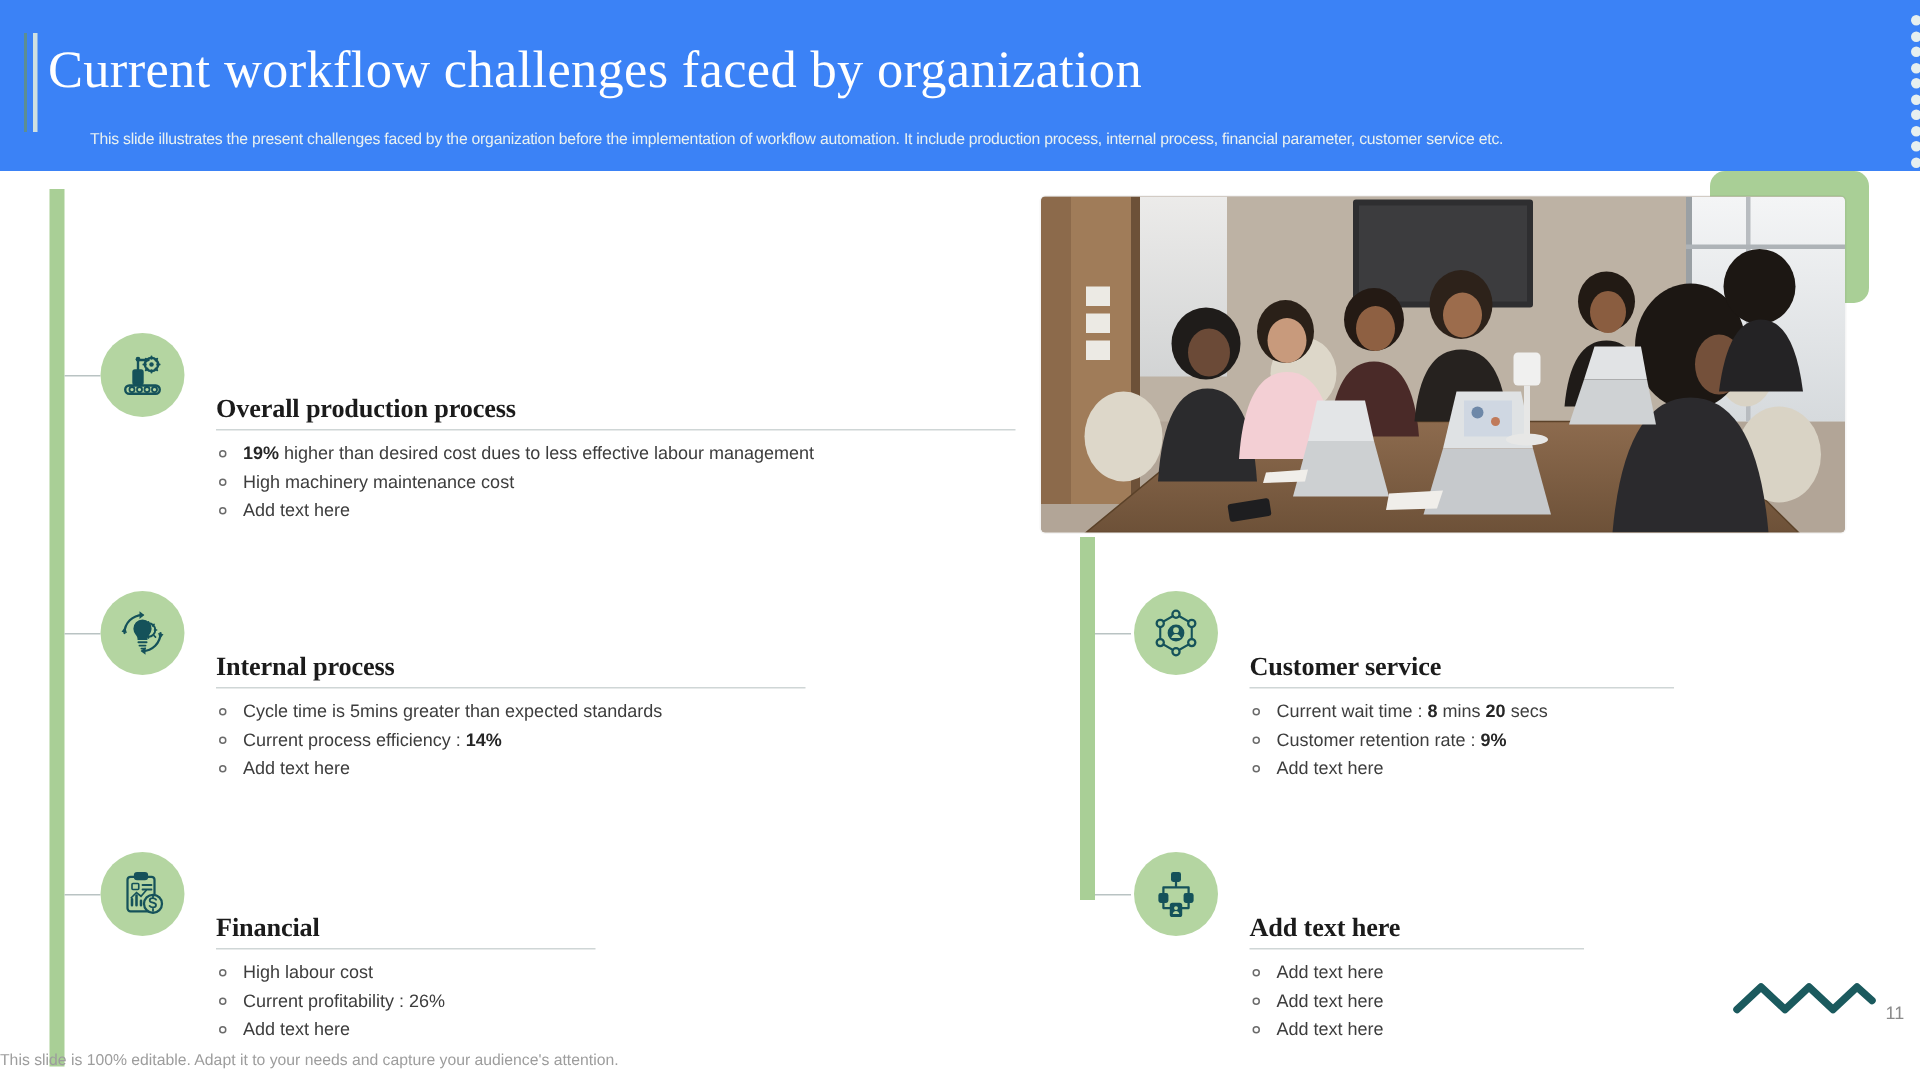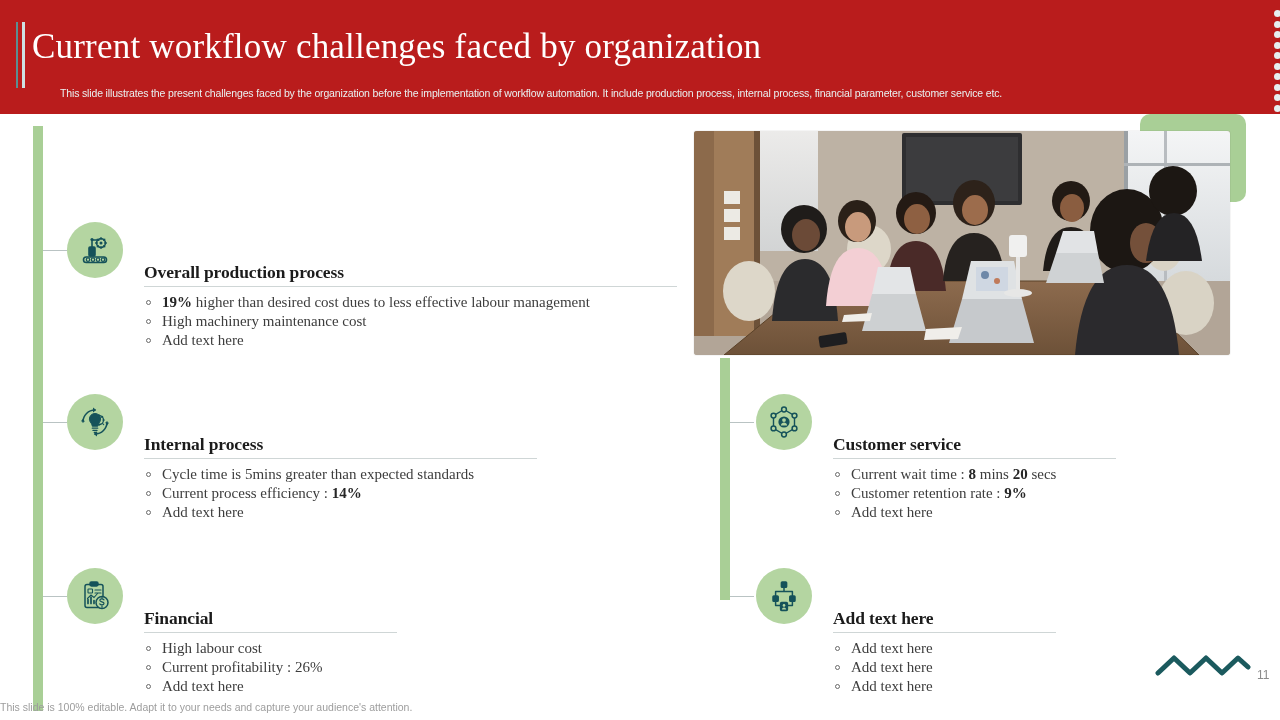--- a/index.html
+++ b/index.html
@@ -8,21 +8,21 @@
   body {
     font-family: "Liberation Sans", sans-serif;
     background:#ffffff;
     position:relative;
     overflow:hidden;
   }
 
   
   .header {
     position:absolute; left:0; top:0; width:1280px; height:114px;
-    background:#b91c1c;
+    background:#3b82f6;
     overflow:hidden;
   }
   .header-accent {
     position:absolute; left:22px; top:22px; width:3px; height:66px;
     background:#cfe0e1;
   }
   .header-accent2 {
     position:absolute; left:16px; top:22px; width:2px; height:66px;
     background:#5c8e91;
   }
@@ -87,22 +87,22 @@
     font-weight:700; font-size:17.5px; color:#1b1b1b;
     letter-spacing:-0.1px; white-space:nowrap;
     margin-bottom:3px;
     margin-top:44px;
   }
   .block-rule {
     width:100%; height:1px; background:#cfd6d6; margin-bottom:6px;
   }
   ul.bullets { list-style:none; }
   ul.bullets li {
-    font-size:15px; color:#3d3d3d; line-height:19px;
-    white-space:nowrap; position:relative; padding-left:18px;font-family:Liberation Serif, serif;
+    font-size:12px; color:#3d3d3d; line-height:19px;
+    white-space:nowrap; position:relative; padding-left:18px;
   }
   ul.bullets li .ring {
     position:absolute; left:2px; top:7px;
     width:5px; height:5px; border:1px solid #6a6a6a; border-radius:50%;
   }
   ul.bullets li b { font-weight:700; color:#262626; }
 
   
   .footer-note {
     position:absolute; left:0; top:701px; width:1280px;

